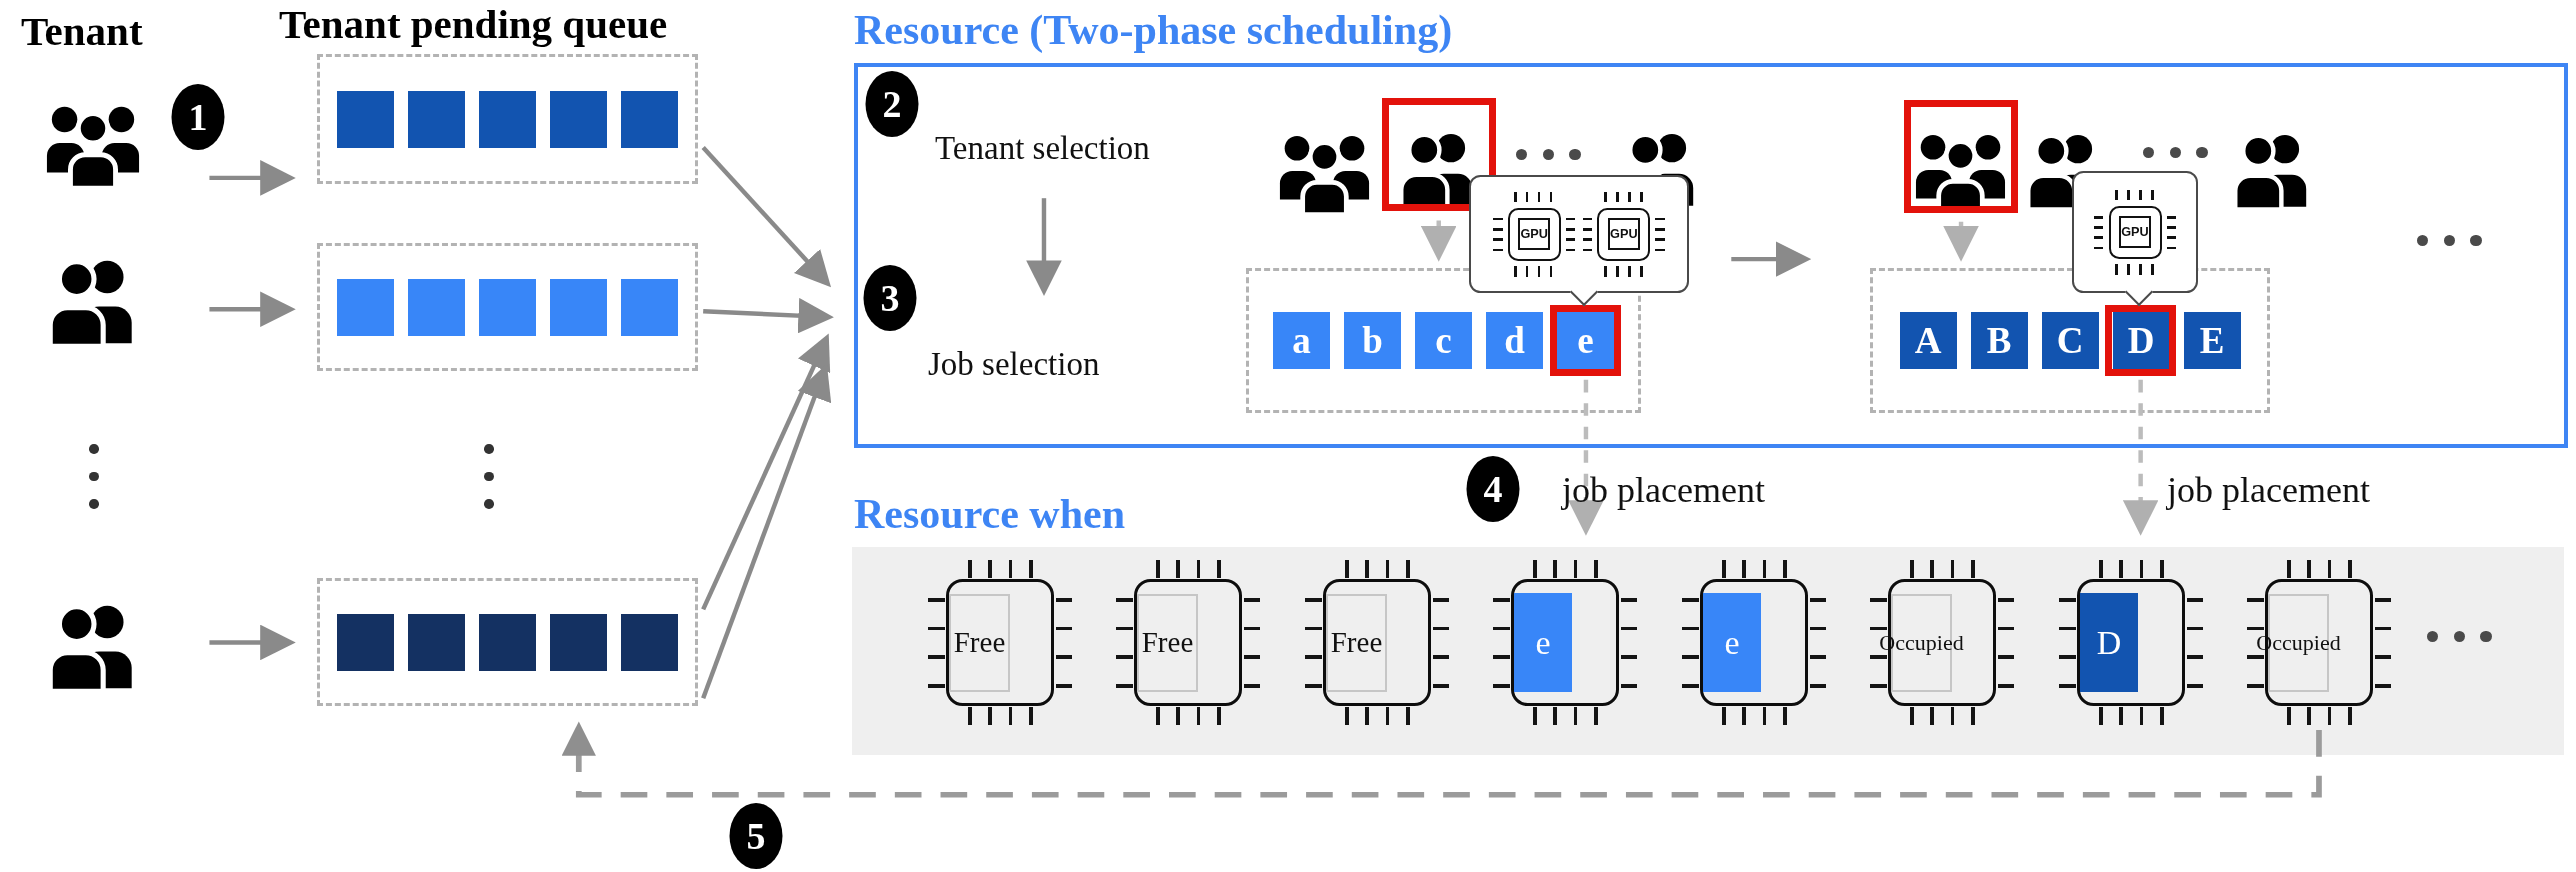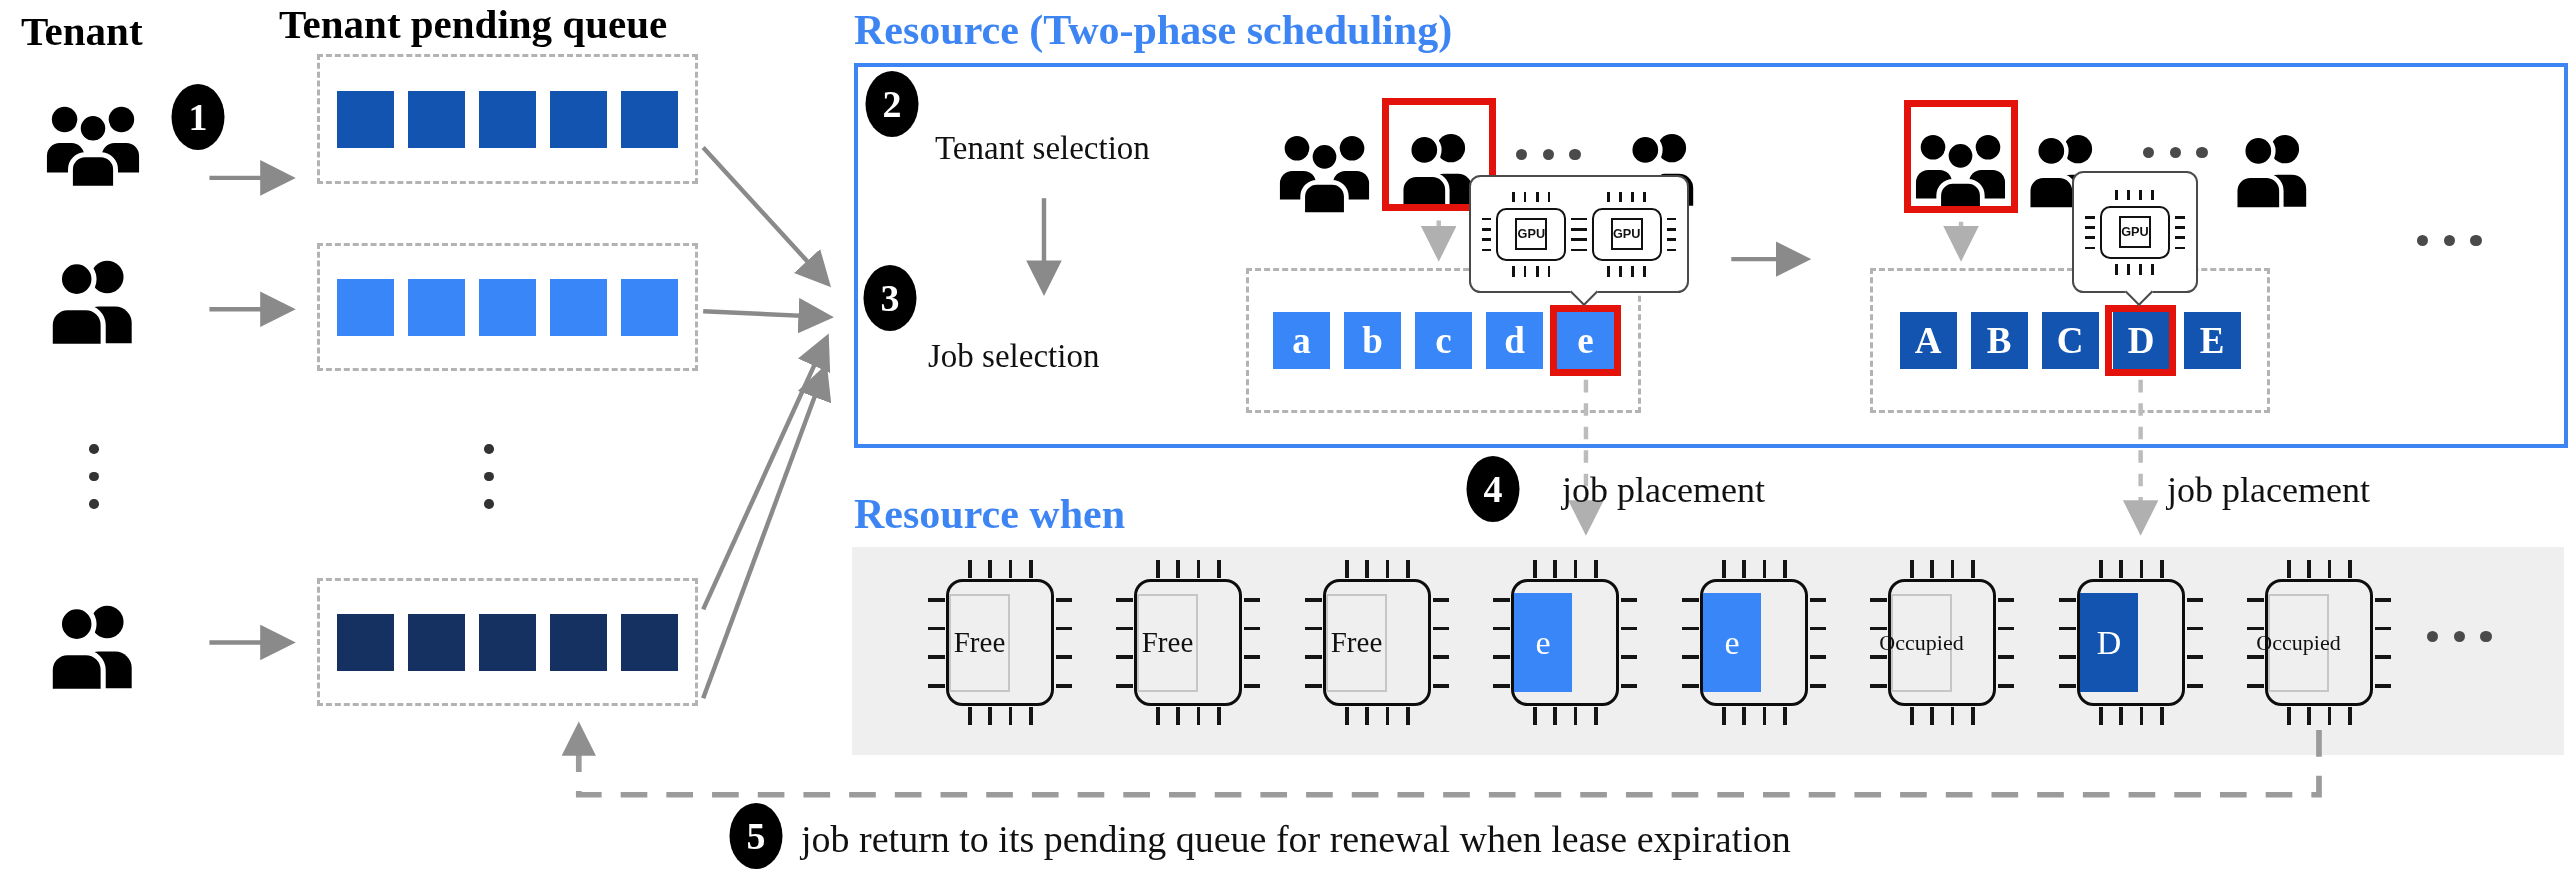--- a/index.html
+++ b/index.html
@@ -40,21 +40,21 @@
   #scheduler-box{border:4.4px solid var(--accent-blue);box-sizing:border-box;background:#fff;}
 
   
   .tooltip{background:#fff;border:2.5px solid #4a4a4a;border-radius:11.4px;box-sizing:border-box;
            display:flex;align-items:center;justify-content:space-evenly;}
   .tooltip .notch{position:absolute;width:18px;height:18px;background:#fff;
            border-right:2.5px solid #4a4a4a;border-bottom:2.5px solid #4a4a4a;
            transform:rotate(45deg);bottom:-10.8px;}
 
   
-  .chip-sm{position:relative;width:70px;height:53px;flex:0 0 auto;}
+  .chip-sm{position:relative;width:53px;height:53px;flex:0 0 auto;}
   .chip-sm .body{position:absolute;inset:0;border:2.5px solid #111;border-radius:10.2px;
                  display:flex;align-items:center;justify-content:center;background:#fff;box-sizing:border-box;}
   .chip-sm .core{width:32px;height:32px;border:2.5px solid #111;box-sizing:border-box;
                  display:flex;align-items:center;justify-content:center;
                  font-family:"Liberation Sans","DejaVu Sans",sans-serif;font-weight:bold;font-size:12.7px;color:#111;}
   .chip-sm .pins-top,.chip-sm .pins-bottom{position:absolute;left:calc(50% - 19.7px);width:39px;height:10.8px;
                  background:repeating-linear-gradient(to right,#111 0 2.5px,transparent 2.5px 12px);}
   .chip-sm .pins-top{top:-16px;} .chip-sm .pins-bottom{bottom:-16px;}
   .chip-sm .pins-left,.chip-sm .pins-right{position:absolute;top:calc(50% - 16.5px);width:9.5px;height:34px;
                  background:repeating-linear-gradient(to bottom,#111 0 2.5px,transparent 2.5px 10.2px);}
@@ -154,21 +154,21 @@
       <div class="sq"></div>
       <div class="sq"></div>
       <div class="sq"></div>
       <div class="sq"></div>
     </div>
 
   <div class="abs blue-hdr" style="left:854px;top:7.6px;">Resource (Two-phase scheduling)</div>
   <div class="abs" id="scheduler-box" style="left:854px;top:63px;width:1714px;height:385px;"></div>
 
   <div class="abs lbl" style="left:935px;top:130px;">Tenant selection</div>
-  <div class="abs lbl" style="left:928px;top:338px;">Job selection</div>
+  <div class="abs lbl" style="left:928px;top:346px;">Job selection</div>
 
   <div class="abs person-icon" style="left:1277px;top:122px;width:95px;height:98px;"><svg viewBox="0 0 150 155" width="95" height="98">
         <use href="#icon-trio"></use>
       </svg></div>
   <div class="abs person-icon" style="left:1394px;top:121px;width:89px;height:95px;"><svg viewBox="0 0 140 150" width="89" height="95">
         <use href="#icon-duo"></use>
       </svg></div>
   <div class="abs dots-h" style="left:1516px;top:149px;">
       <span></span>
       <span></span>
@@ -372,16 +372,15 @@
   </div>
 
   <div class="abs badge" style="left:198px;top:117px;">1</div>
   <div class="abs badge" style="left:892px;top:104px;">2</div>
   <div class="abs badge" style="left:890px;top:298px;">3</div>
   <div class="abs badge" style="left:1493px;top:489px;">4</div>
   <div class="abs badge" style="left:756px;top:836px;">5</div>
 
   <div class="abs small-lbl" style="left:1562px;top:471px;">job placement</div>
   <div class="abs small-lbl" style="left:2167px;top:471px;">job placement</div>
-  <div class="abs small-lbl" style="left:801px;top:819px;font-size:38px;">job return to its pending queue for renewal when lease expiration</div>
 
 </div>
 
 
 </body></html>

